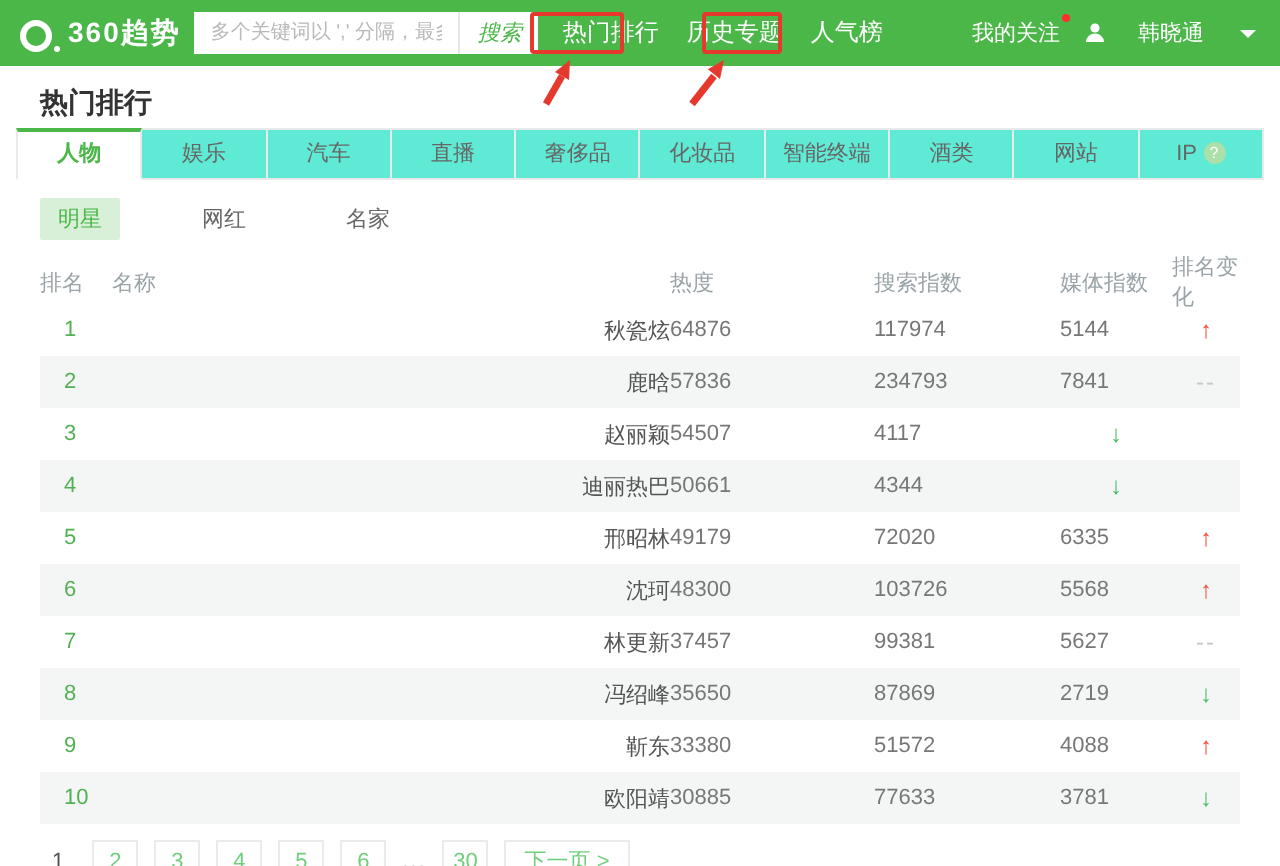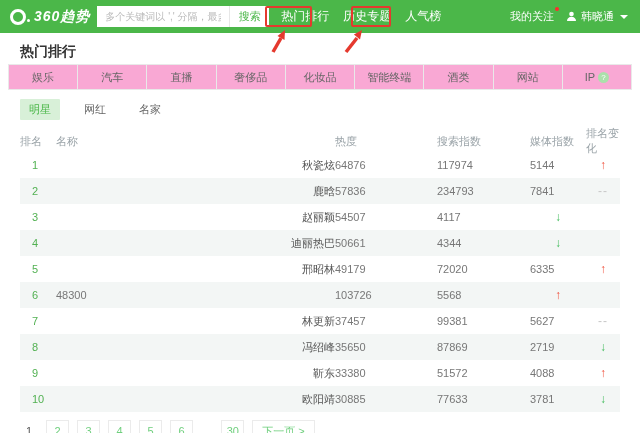--- a/index.html
+++ b/index.html
@@ -8,52 +8,52 @@
     font-family: "Liberation Sans", "DejaVu Sans", sans-serif;
     background:#fff; position:relative; overflow:hidden;
     font-size:12px; color:#333;
   }
 
   
   .topbar {
     height:33px; background:#4bb749; display:flex; align-items:center;
     padding:0 12px 0 10px; position:relative;
   }
-  .logo { display:flex; align-items:center; flex:0 0 auto;font-style:italic; }
+  .logo { display:flex; align-items:flex-end; flex:0 0 auto; }
   .logo-ring {
     width:16px; height:16px; border:3.5px solid #fff; border-radius:50%;
     display:inline-block;
   }
   .logo-dot { width:3px; height:3px; background:#fff; border-radius:50%; margin:7px 0 0 1px; }
   .logo-text { color:#fff; font-size:14px; font-weight:bold; margin-left:4px; letter-spacing:1px; }
 
   .search-wrap { display:flex; margin-left:7px; height:21px; }
   .search-input {
     width:132px; height:21px; border:none; outline:none;
     padding:0 8px; font-size:10px; color:#333; background:#fff;
   }
   .search-input::placeholder { color:#b9b9b9; }
   .search-btn {
     width:40px; height:21px; border:none; border-left:1px solid #e7e7e7;
-    background:#fff; color:#4bb749; font-size:11px; cursor:pointer;
+    background:#fff; color:#4bb749; font-size:11px; cursor:pointer;font-style:italic;
   }
 
   .topnav { display:flex; margin-left:5px; }
   .topnav-item {
     color:#fff; font-size:12px; line-height:33px; padding:0 7px;
     cursor:pointer; white-space:nowrap;
   }
 
   .topbar-right { margin-left:auto; display:flex; align-items:center; gap:12px; }
   .follow { color:#fff; font-size:11px; position:relative; cursor:pointer; }
   .red-dot {
     position:absolute; top:-2px; right:-5px; width:4px; height:4px;
     background:#ff2d2d; border-radius:50%;
   }
-  .userbox { display:flex; align-items:center; gap:4px; cursor:pointer; }
+  .userbox { display:flex; align-items:center; gap:16px; cursor:pointer; }
   .username { color:#fff; font-size:11px; }
   .caret {
     width:0; height:0; border-left:4px solid transparent; border-right:4px solid transparent;
     border-top:4px solid #fff; margin-left:2px;
   }
 
   
   .anno-box {
     position:absolute; border:2px solid #e5392e; border-radius:2px;
     pointer-events:none; z-index:40;
@@ -61,35 +61,35 @@
   .anno-box1 { left:265px; top:6px; width:47px; height:21px; }
   .anno-box2 { left:351px; top:6px; width:40px; height:21px; }
   .anno-svg { position:absolute; left:0; top:0; width:640px; height:433px; pointer-events:none; z-index:40; }
 
   
   .page-title { font-size:14px; font-weight:bold; color:#333; margin:10px 0 0 20px; height:17px; }
 
   .tabs { display:flex; margin:4px 8px 0 8px; }
   .tab {
     flex:1; height:26px; line-height:24px; text-align:center; font-size:11px;
-    color:#666; background:#f9a8d4; border:1px solid #e9e9e9; border-left:none;
+    color:#666; background:#5eead4; border:1px solid #e9e9e9; border-left:none;
     cursor:pointer; white-space:nowrap; overflow:hidden;
   }
   .tab:first-child { border-left:1px solid #e9e9e9; }
   .tab.active {
     background:#fff; color:#4bb749; border-top:2px solid #4bb749;
     border-bottom:1px solid #fff; line-height:23px; font-weight:bold;
   }
   .help-icon {
     display:inline-block; width:11px; height:11px; line-height:11px; border-radius:50%;
     background:#abe0ab; color:#fff; font-size:8px; text-align:center;
     margin-left:3px; vertical-align:1px;
   }
 
-  .subtabs { display:flex; align-items:center; margin:9px 0 0 20px; gap:15px; }
+  .subtabs { display:flex; align-items:center; margin:9px 0 0 20px; gap:32px; }
   .subtab { font-size:11px; color:#666; padding:3px 9px; cursor:pointer; border-radius:1px; }
   .subtab.active { background:#d8f0d8; color:#4bb749; }
 
   
   .rank-table { margin:6px 20px 0 20px; }
   .thead, .trow {
     display:grid;
     grid-template-columns:36px 279px 102px 93px 56px 1fr;
     align-items:center;
   }
@@ -164,20 +164,21 @@
   </g>
   <g>
     <path d="M346 52 L357 38" stroke="#e5392e" stroke-width="3.5" fill="none"></path>
     <polygon points="362,30 360,39.5 353.9,34.6" fill="#e5392e"></polygon>
   </g>
 </svg>
 
 <div class="page-title">热门排行</div>
 
 <div class="tabs" id="tabs">
+    <div class="tab active"><span>人物</span></div>
     <div class="tab"><span>娱乐</span></div>
     <div class="tab"><span>汽车</span></div>
     <div class="tab"><span>直播</span></div>
     <div class="tab"><span>奢侈品</span></div>
     <div class="tab"><span>化妆品</span></div>
     <div class="tab"><span>智能终端</span></div>
     <div class="tab"><span>酒类</span></div>
     <div class="tab"><span>网站</span></div>
     <div class="tab"><span>IP</span><span class="help-icon">?</span></div>
   </div>
@@ -231,20 +232,21 @@
       <div class="trow">
         <span class="cell-rank">5</span>
         <span class="cell-name">邢昭林</span>
         <span class="cell-num">49179</span>
         <span class="cell-num">72020</span>
         <span class="cell-num">6335</span>
         <span class="cell-chg up">↑</span>
       </div>
       <div class="trow">
         <span class="cell-rank">6</span>
+        <span class="cell-name">沈珂</span>
         <span class="cell-num">48300</span>
         <span class="cell-num">103726</span>
         <span class="cell-num">5568</span>
         <span class="cell-chg up">↑</span>
       </div>
       <div class="trow">
         <span class="cell-rank">7</span>
         <span class="cell-name">林更新</span>
         <span class="cell-num">37457</span>
         <span class="cell-num">99381</span>

